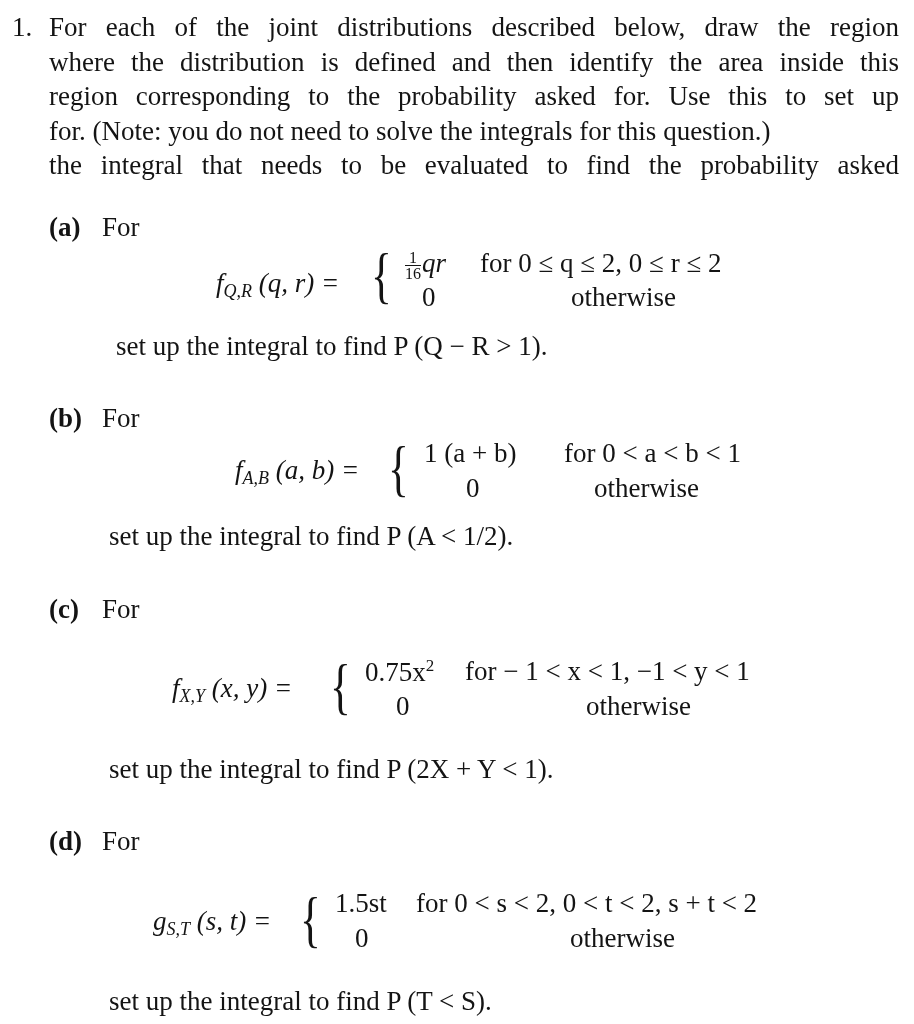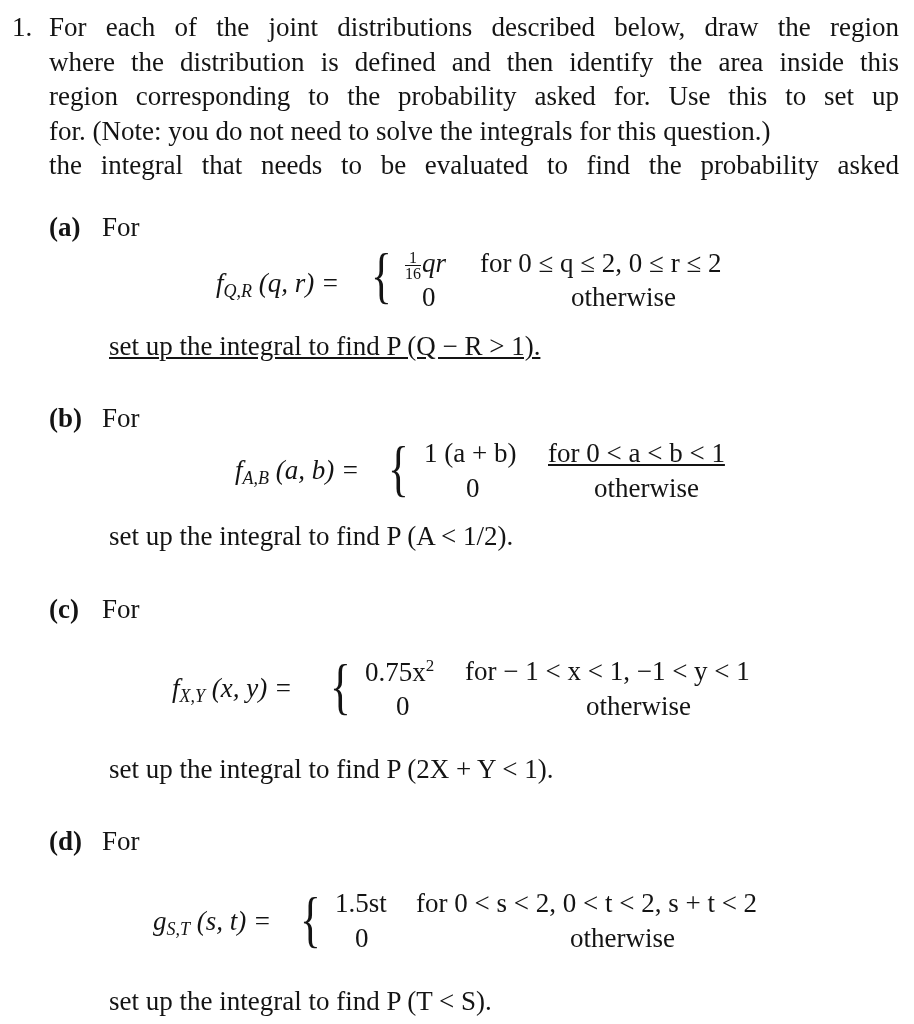--- a/index.html
+++ b/index.html
@@ -36,30 +36,30 @@
 
 <div>
   <span class="abs part-label" style="left:49px;top:212px;">(a)</span>
   <span class="abs" style="left:102px;top:212px;">For</span>
   <span class="abs" style="left:216px;top:268px;"><span class="m">f</span><span class="sub">Q,R</span> <span class="m">(q, r) =</span></span>
   <span class="brace" style="left:371px;top:244px;">{</span>
   <span class="abs" style="left:405px;top:248px;"><span class="frac"><span class="num">1</span><span class="den">16</span></span><span class="m">qr</span></span>
   <span class="abs" style="left:480px;top:248px;">for 0 ≤ q ≤ 2,  0 ≤ r ≤ 2</span>
   <span class="abs" style="left:422px;top:282px;">0</span>
   <span class="abs" style="left:571px;top:282px;">otherwise</span>
-  <span class="abs" style="left:109px;top:331px;text-decoration:underline;">set up the integral to find P (Q − R &gt; 1).</span>
+  <span class="abs" style="left:116px;top:331px;">set up the integral to find P (Q − R &gt; 1).</span>
 </div>
 
 <div>
   <span class="abs part-label" style="left:49px;top:403px;">(b)</span>
   <span class="abs" style="left:102px;top:403px;">For</span>
   <span class="abs" style="left:235px;top:455px;"><span class="m">f</span><span class="sub">A,B</span> <span class="m">(a, b) =</span></span>
   <span class="brace" style="left:388px;top:437px;">{</span>
   <span class="abs" style="left:424px;top:438px;">1 (a + b)</span>
-  <span class="abs" style="left:548px;top:438px;text-decoration:underline;">for 0 &lt; a &lt; b &lt; 1</span>
+  <span class="abs" style="left:564px;top:438px;">for 0 &lt; a &lt; b &lt; 1</span>
   <span class="abs" style="left:466px;top:473px;">0</span>
   <span class="abs" style="left:594px;top:473px;">otherwise</span>
   <span class="abs" style="left:109px;top:521px;">set up the integral to find P (A &lt; 1/2).</span>
 </div>
 
 <div>
   <span class="abs part-label" style="left:49px;top:594px;">(c)</span>
   <span class="abs" style="left:102px;top:594px;">For</span>
   <span class="abs" style="left:172px;top:673px;"><span class="m">f</span><span class="sub">X,Y</span> <span class="m">(x, y) =</span></span>
   <span class="brace" style="left:330px;top:655px;">{</span>

